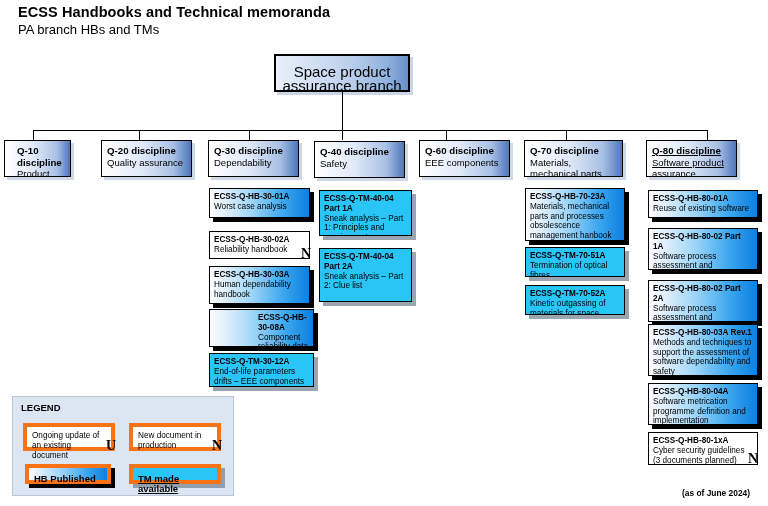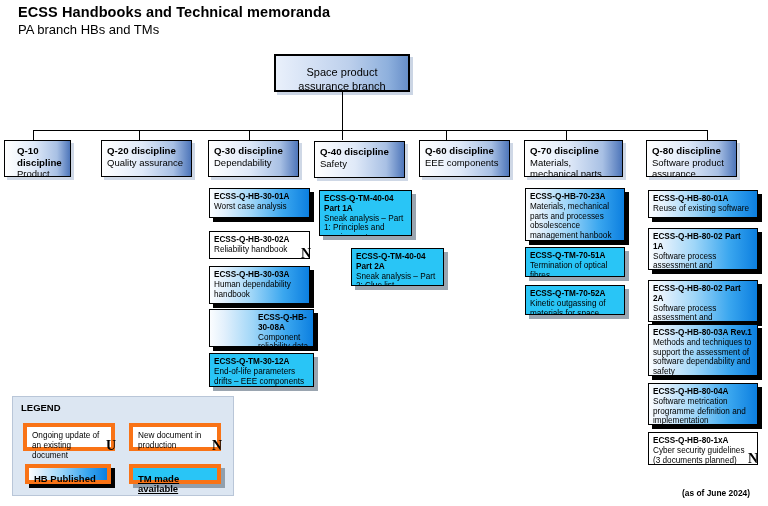--- a/index.html
+++ b/index.html
@@ -30,21 +30,21 @@
     overflow:hidden;
   }
   .box .t1{font-weight:bold;display:block;}
   .box .t2{display:block;}
 
   
   .root{
     background:linear-gradient(to right,#e9f0fb 0%,#d3e0f4 28%,#bdd0ec 55%,#8eb0dd 85%,#688fc9 100%);
     border:2px solid #000;
     box-shadow:3px 3px 0 rgba(160,178,205,.55);
-    font-size:11px;
+    font-size:15px;
     text-align:center;
     padding-top:9px;
     line-height:14px;
   }
 
   
   .disc{
     background:linear-gradient(to right,#ffffff 0%,#f3f7fd 18%,#dfe9f8 45%,#a8c0e4 80%,#4e76ba 100%);
     box-shadow:3px 3px 0 rgba(175,190,214,.6);
     font-size:9.5px;
@@ -162,21 +162,21 @@
   <span class="t2">Safety</span>
 </div>
 <div class="box disc" style="left:419px;top:140px;width:91px;height:37px;">
   <span class="t1">Q-60 discipline</span>
   <span class="t2">EEE components</span>
 </div>
 <div class="box disc" style="left:524px;top:140px;width:99px;height:37px;">
   <span class="t1">Q-70 discipline</span>
   <span class="t2">Materials, mechanical parts and processes</span>
 </div>
-<div class="box disc" style="left:646px;top:140px;width:91px;height:37px;">
+<div class="box disc" style="left:646px;top:140px;width:91px;height:37px;text-decoration:underline;">
   <span class="t1">Q-80 discipline</span>
   <span class="t2">Software product assurance</span>
 </div>
 
 <div class="box hb" style="left:209px;top:188px;width:101px;height:30px;">
   <span class="t1">ECSS-Q-HB-30-01A</span>
   <span class="t2">Worst case analysis</span>
 </div>
 <div class="box newdoc" style="left:209px;top:231px;width:101px;height:28px;">
   <span class="t1">ECSS-Q-HB-30-02A</span>
@@ -194,21 +194,21 @@
 </div>
 <div class="box tm" style="left:209px;top:353px;width:105px;height:34px;">
   <span class="t1">ECSS-Q-TM-30-12A</span>
   <span class="t2">End-of-life parameters drifts – EEE components</span>
 </div>
 
 <div class="box tm" style="left:319px;top:190px;width:93px;height:46px;">
   <span class="t1">ECSS-Q-TM-40-04 Part 1A</span>
   <span class="t2">Sneak analysis – Part 1: Principles and requirements</span>
 </div>
-<div class="box tm" style="left:319px;top:248px;width:93px;height:38px;margin-left:32px;">
+<div class="box tm" style="left:319px;top:248px;width:93px;height:54px;">
   <span class="t1">ECSS-Q-TM-40-04 Part 2A</span>
   <span class="t2">Sneak analysis – Part 2: Clue list</span>
 </div>
 
 <div class="box hb" style="left:525px;top:188px;width:100px;height:53px;">
   <span class="t1">ECSS-Q-HB-70-23A</span>
   <span class="t2">Materials, mechanical parts and processes obsolescence management hanbook</span>
 </div>
 <div class="box tm" style="left:525px;top:247px;width:100px;height:30px;">
   <span class="t1">ECSS-Q-TM-70-51A</span>

